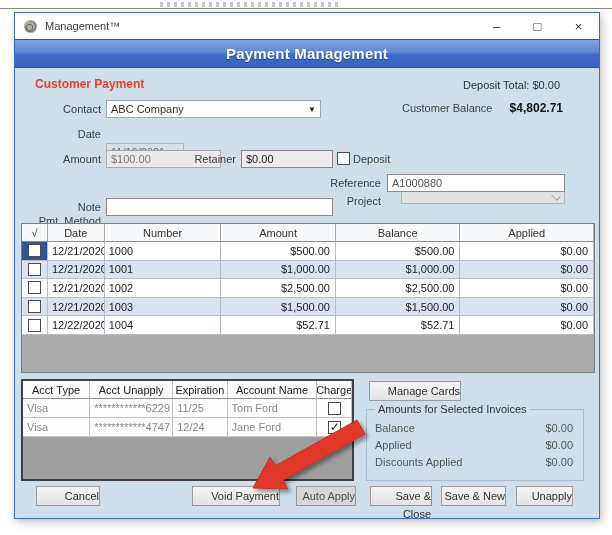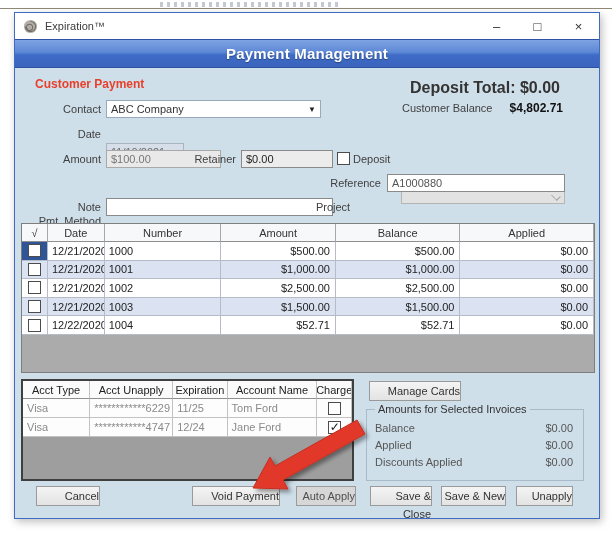--- a/index.html
+++ b/index.html
@@ -23,21 +23,21 @@
   .winbtn { width:41px; height:26px; display:flex; align-items:center; justify-content:center;
             font-size:13px; color:#333; cursor:default; }
 
   .banner { position:absolute; left:0; top:26px; width:100%; height:29px; text-align:center;
             background:linear-gradient(#7fa3e2 0%, #5d88d6 45%, #3f6cc7 55%, #3a64bd 100%);
             border-top:1px solid #2c52a4; border-bottom:1px solid #2c52a4; }
   .banner span { font-size:15px; font-weight:bold; color:#fff; line-height:28px;
                  text-shadow:0 1px 1px rgba(0,0,0,.35); letter-spacing:.2px; }
 
   .sec-title { position:absolute; left:20px; top:64px; font-size:12px; font-weight:bold; color:#e8402a; }
-  .dep-total { position:absolute; left:353px; top:66px; width:192px; text-align:right; font-size:16px; color:#333;font-weight:bold; }
+  .dep-total { position:absolute; left:353px; top:66px; width:192px; text-align:right; font-size:11px; color:#333; }
 
   .lbl { position:absolute; font-size:11px; color:#404040; text-align:right; line-height:18px; height:18px; }
   .fld { position:absolute; height:18px; font-size:11px; }
 
   input.tb { width:100%; height:18px; border:1px solid #8a8a8a; background:#fff; font-size:11px;
              padding:0 4px; font-family:"Liberation Sans",sans-serif; color:#333; }
   input.tb.dim { background:#e9e9e9; color:#777; border-color:#a9a9a9; }
   input.tb.dark-text { color:#222; background:#ececec; border-color:#8a8a8a; }
 
   .combo { border:1px solid #96a9bd; background:#fff; height:18px; display:flex; align-items:center;
@@ -98,21 +98,21 @@
   <div class="edge-line"></div>
 </div>
 
 <div class="win">
 
   <div class="titlebar">
     <svg class="logo" viewBox="0 0 16 16">
       <circle cx="8" cy="8" r="7" fill="#b3afa8"></circle>
       <path d="M8 2.6a5.4 5.4 0 1 1-5.4 5.4 4.3 4.3 0 0 0 4.3 4.3 3.4 3.4 0 1 0-3.4-3.4 2 2 0 0 0 2 2" fill="none" stroke="#6f6b64" stroke-width="1.1"></path>
     </svg>
-    <span class="title">Expiration™</span>
+    <span class="title">Management™</span>
     <div class="winbtns">
       <div class="winbtn">–</div>
       <div class="winbtn">□</div>
       <div class="winbtn">×</div>
     </div>
   </div>
 
   <div class="banner">
     <span>Payment Management</span>
   </div>
@@ -155,21 +155,21 @@
   </div>
   <div class="lbl" style="left:270px;top:161px;width:96px;">Reference</div>
   <div class="fld" style="left:372px;top:161px;width:178px;">
     <input class="tb" style="color: rgb(85, 85, 85);" value="A1000880">
   </div>
 
   <div class="lbl" style="left:6px;top:185px;width:80px;">Note</div>
   <div class="fld" style="left:91px;top:185px;width:227px;">
     <input class="tb" value="" style="">
   </div>
-  <div class="lbl" style="left:270px;top:185px;width:96px;text-align:center;">Project</div>
+  <div class="lbl" style="left:270px;top:179px;width:96px;">Project</div>
   <div class="fld combo" style="left:372px;top:185px;width:178px;border-color:#8a8a8a;">
     <span class="chev"></span>
   </div>
 
   <div class="grid" id="invoice-grid">
       <div class="grow ghead">
         <div class="gcell" style="width: 26px; height: 18px;">√</div>
         <div class="gcell" style="width: 57px; height: 18px;">Date</div>
         <div class="gcell" style="width: 117px; height: 18px;">Number</div>
         <div class="gcell" style="width: 115px; height: 18px;">Amount</div>

